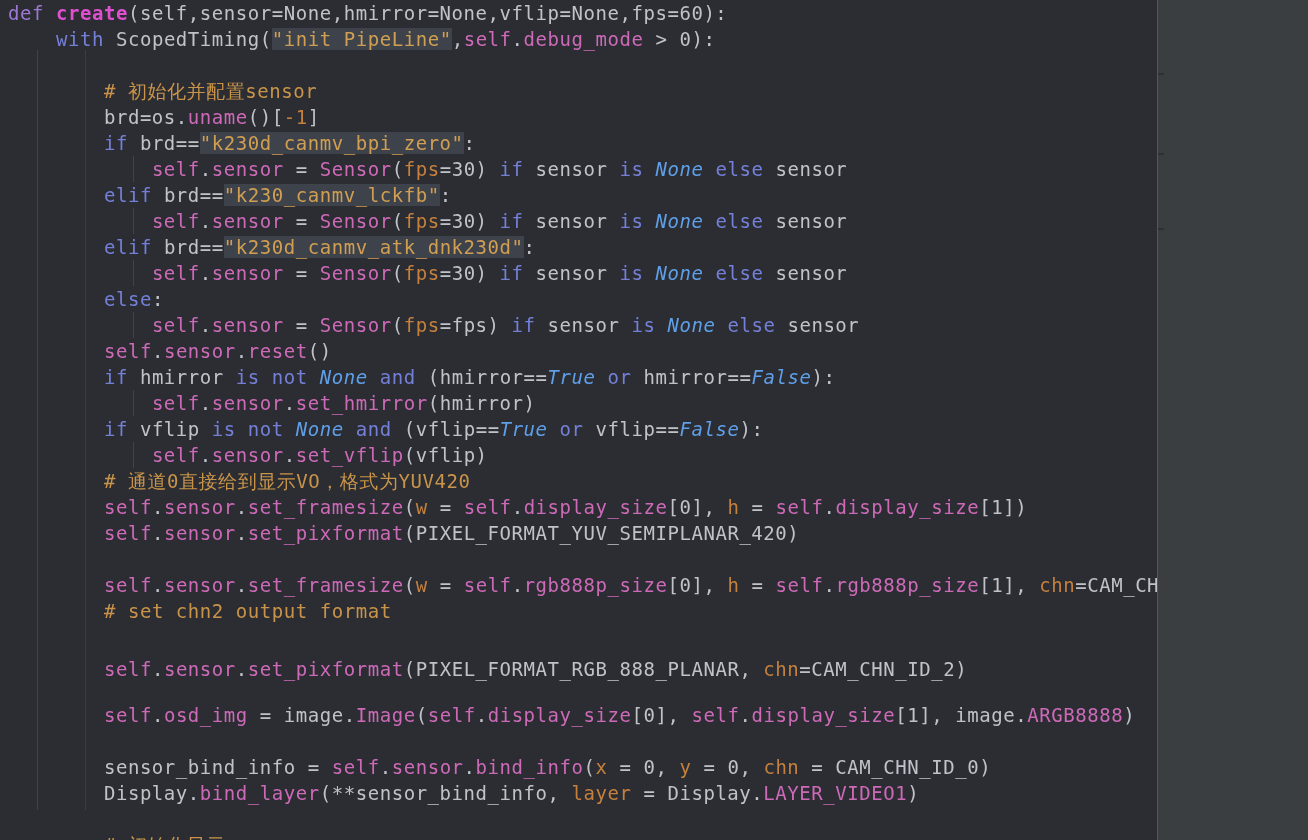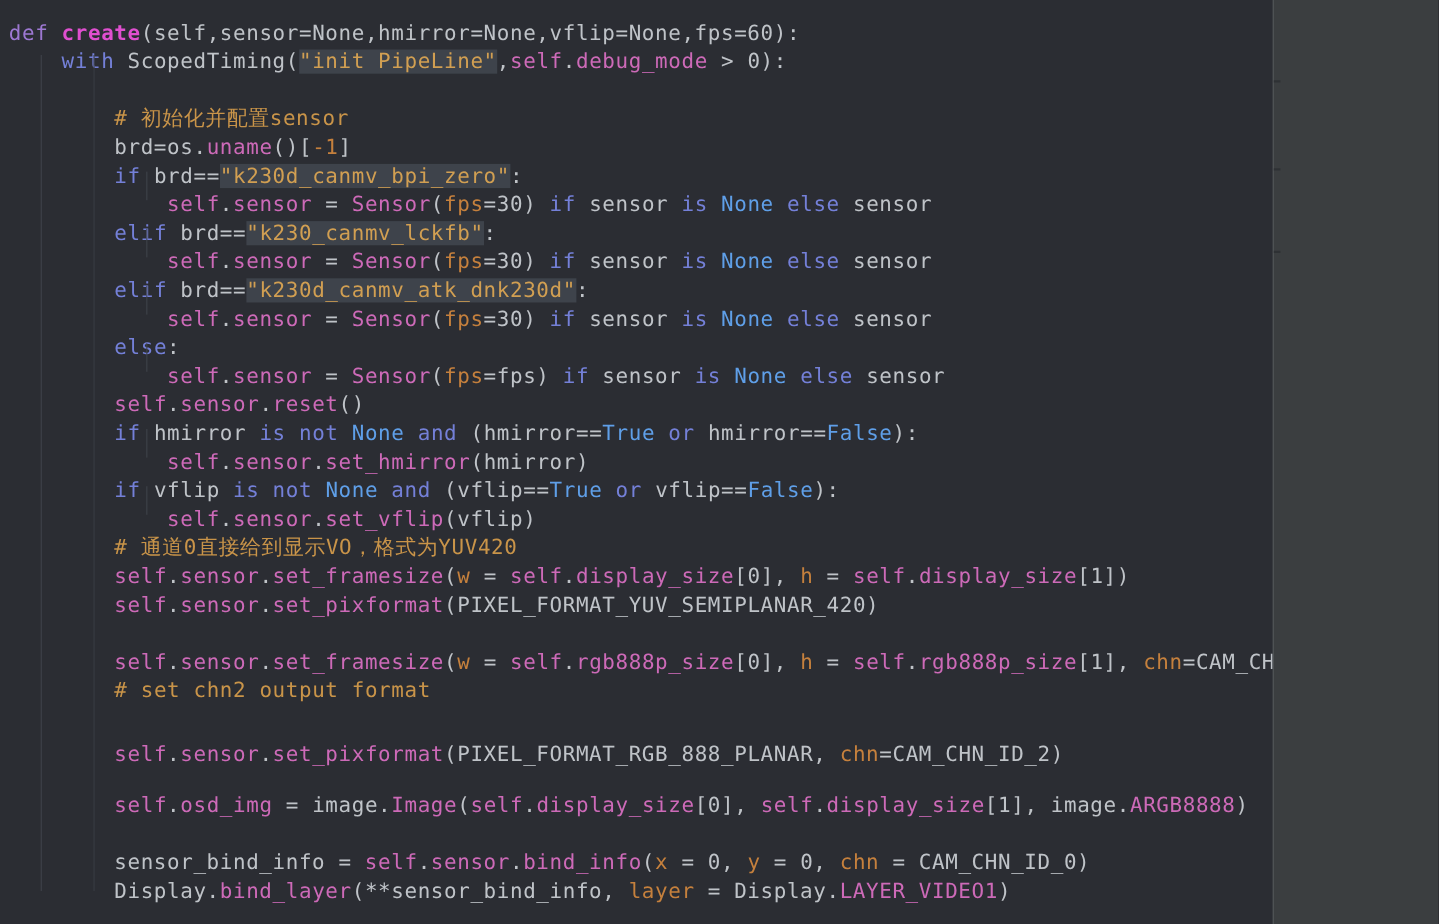--- a/index.html
+++ b/index.html
@@ -4,27 +4,27 @@
 <style>
   html,body{margin:0;padding:0;background:#17181c;}
   #screen{
     position:relative;width:1308px;height:840px;overflow:hidden;
     background:#2b2d33;
     font-family:"DejaVu Sans Mono", monospace;
   }
   #code-area{position:absolute;left:0;top:0;width:1157px;height:840px;overflow:hidden;}
   .code-line{
     position:absolute;left:8px;height:26px;line-height:26px;white-space:pre;
-    font-size:19px;letter-spacing:0.55px;margin-top:17px;
+    font-size:19px;letter-spacing:0.55px;
   }
   .tk-p   {color:var(--c-plain);}
   .tk-kw  {color:var(--c-kw);}
   .tk-kwd {color:var(--c-kwdef);}
   .tk-fn  {color:var(--c-fn);font-weight:bold;}
-  .tk-const{color:var(--c-const);}
+  .tk-const{color:var(--c-const);font-style:italic;}
   .tk-str {color:var(--c-str);background:var(--c-strbg);}
   .tk-com {color:var(--c-com);}
   .tk-at  {color:var(--c-attr);}
   .tk-arg {color:var(--c-arg);}
   .tk-num {color:var(--c-num);}
   .indent-guide{position:absolute;width:1px;}
   #side-panel{
     position:absolute;left:1157px;top:0;width:151px;height:840px;
     background:#3b3e40;border-left:1px solid #54575a;box-sizing:border-box;
   }

